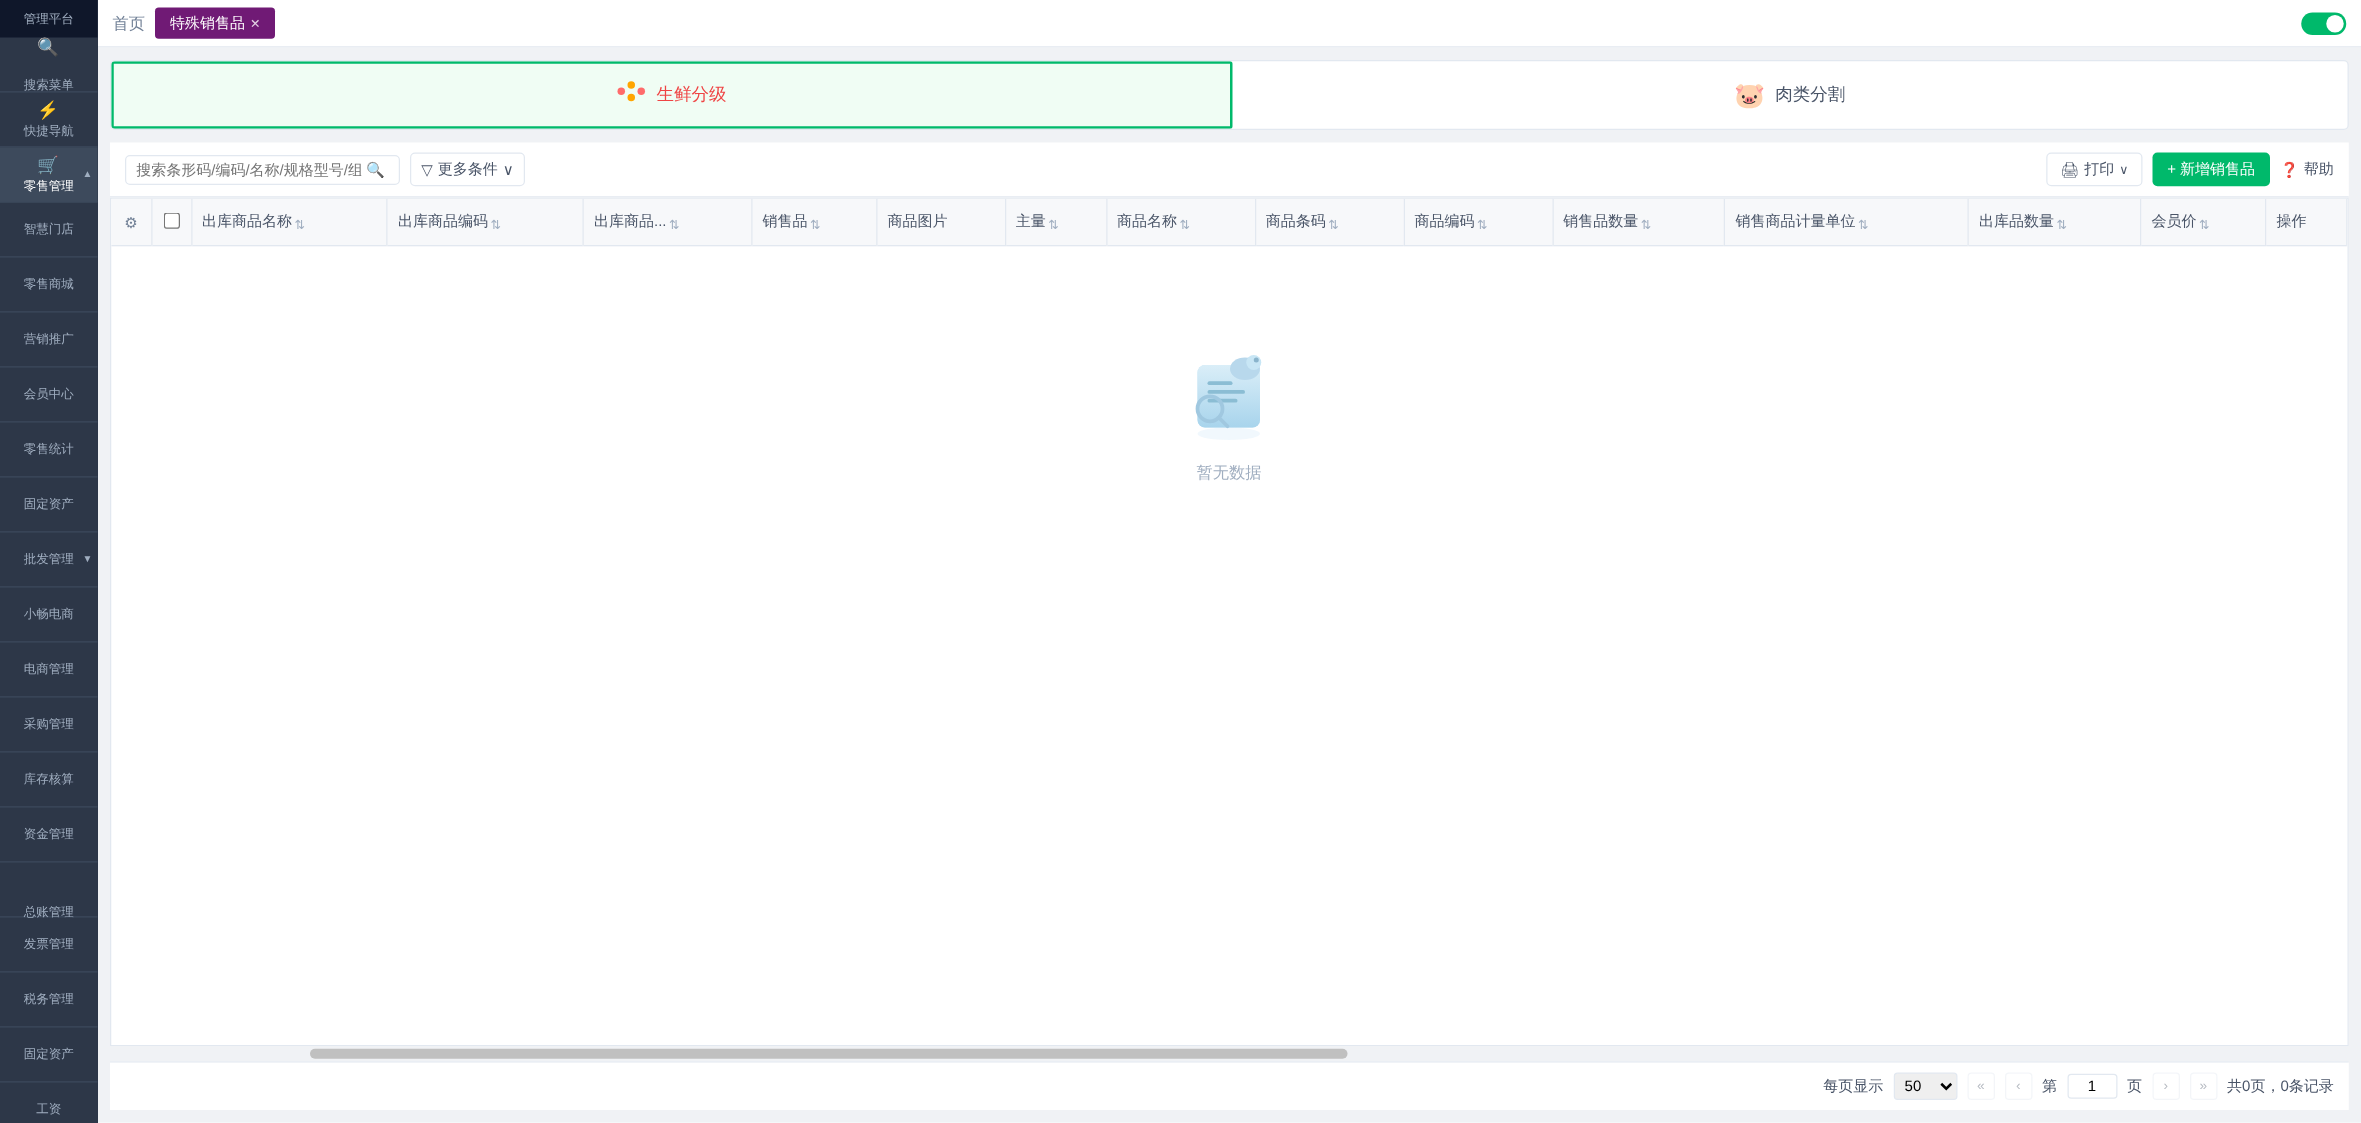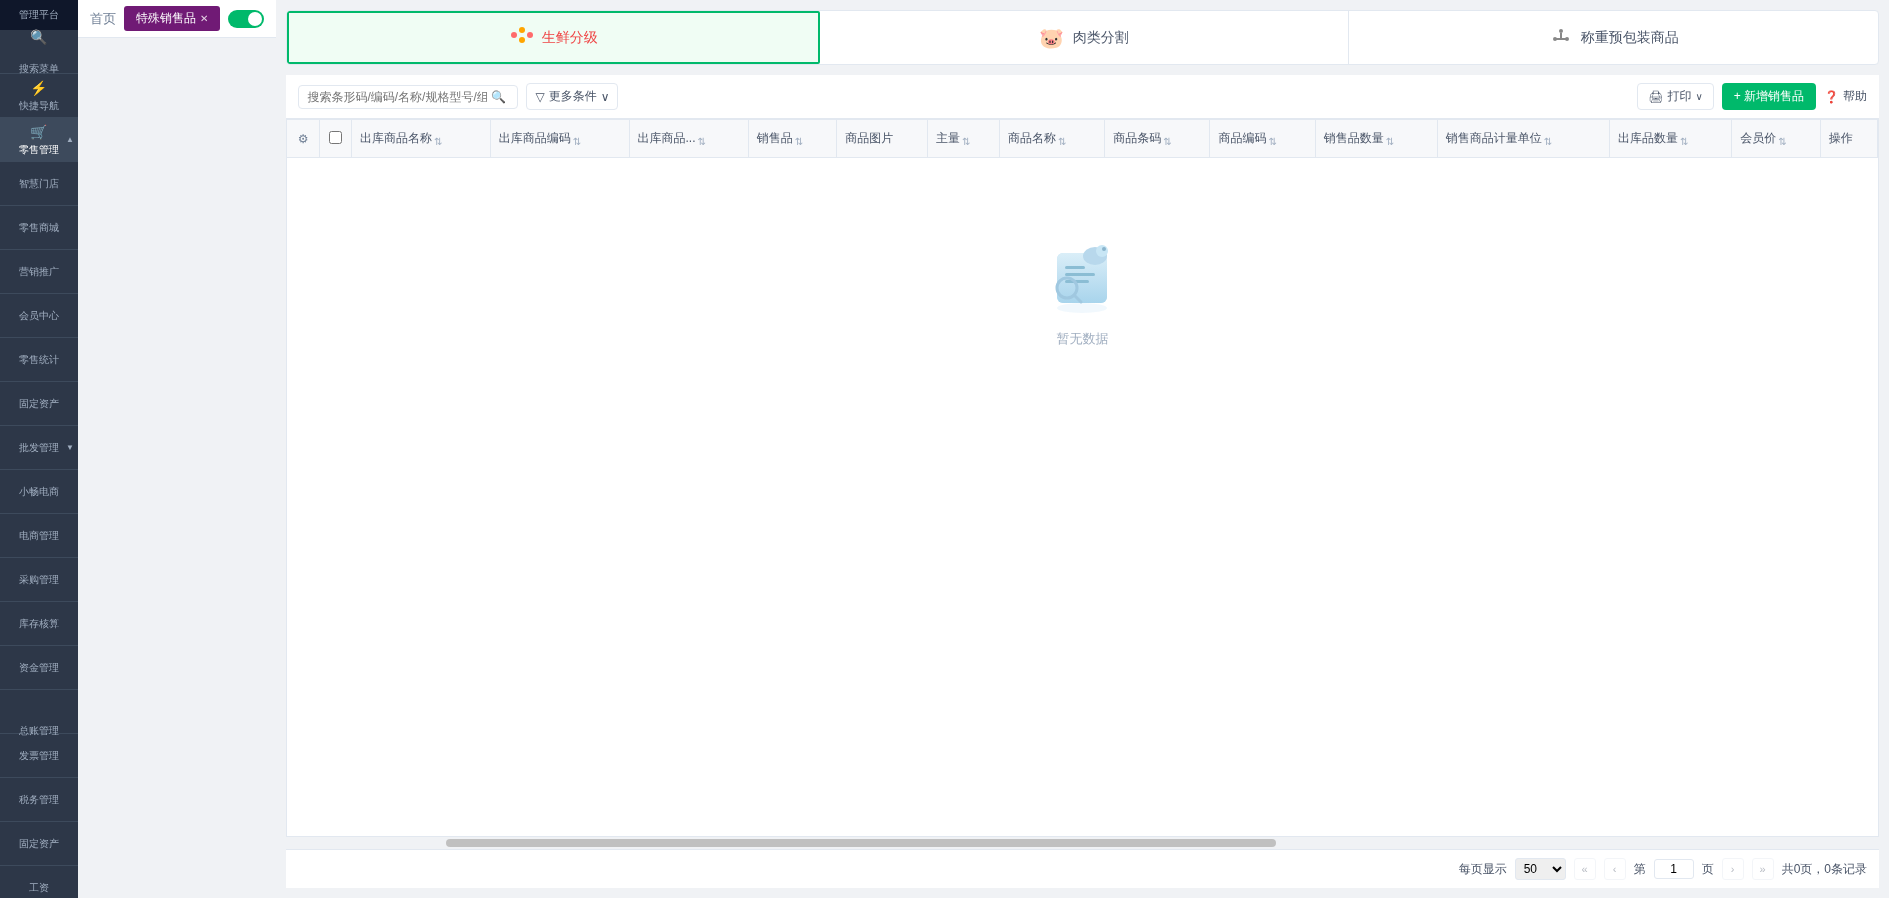--- a/index.html
+++ b/index.html
@@ -39,20 +39,21 @@
       min-height: 44px;
       text-align: center;
       line-height: 1.3;
     }
     .sidebar-item.active { background: #3d4a5c; color: #fff; }
 
     
     .main-content {
       flex: 1;
       display: flex;
+      flex-direction: column;
       overflow: hidden;
     }
 
     
     .topbar {
       background: #fff;
       display: flex;
       align-items: center;
       padding: 0 12px;
       height: 38px;
@@ -438,32 +439,20 @@
             <circle cx="12" cy="5" r="3" fill="#ffa500"></circle>
             <circle cx="20" cy="10" r="3" fill="#ff6b6b"></circle>
             <circle cx="12" cy="15" r="3" fill="#ffa500"></circle>
           </svg>
         </span>
         <span>生鲜分级</span>
       </div>
       <div class="cat-tab">
         <span class="tab-icon">🐷</span>
         <span>肉类分割</span>
-      </div>
-      <div class="cat-tab">
-        <span class="tab-icon">
-          <svg width="24" height="20" viewBox="0 0 24 20">
-            <circle cx="12" cy="6" r="2" fill="#888"></circle>
-            <line x1="12" y1="8" x2="12" y2="14" stroke="#888" stroke-width="2"></line>
-            <line x1="6" y1="14" x2="18" y2="14" stroke="#888" stroke-width="2"></line>
-            <circle cx="6" cy="14" r="2" fill="#888"></circle>
-            <circle cx="18" cy="14" r="2" fill="#888"></circle>
-          </svg>
-        </span>
-        <span>称重预包装商品</span>
       </div>
     </div>
 
     <div class="toolbar">
       <div class="search-box">
         <input type="text" placeholder="搜索条形码/编码/名称/规格型号/组合" style="">
         <span style="color:#a0aec0;font-size:12px;">🔍</span>
       </div>
       <button class="filter-btn">
         <span style="font-size:12px;">▽</span>

